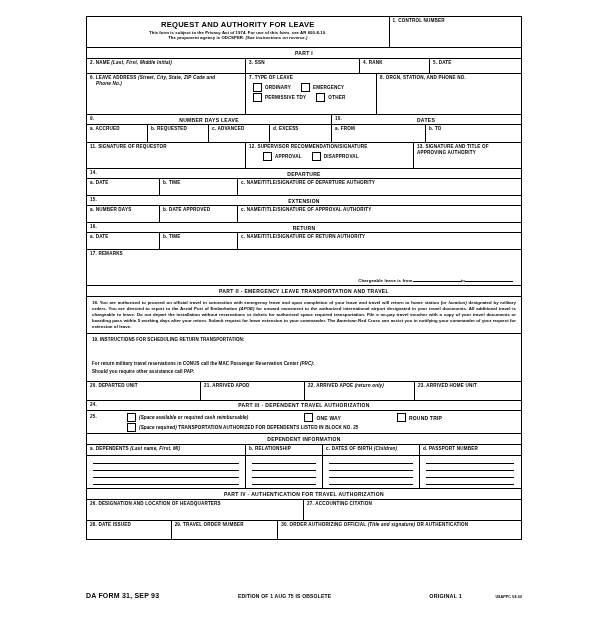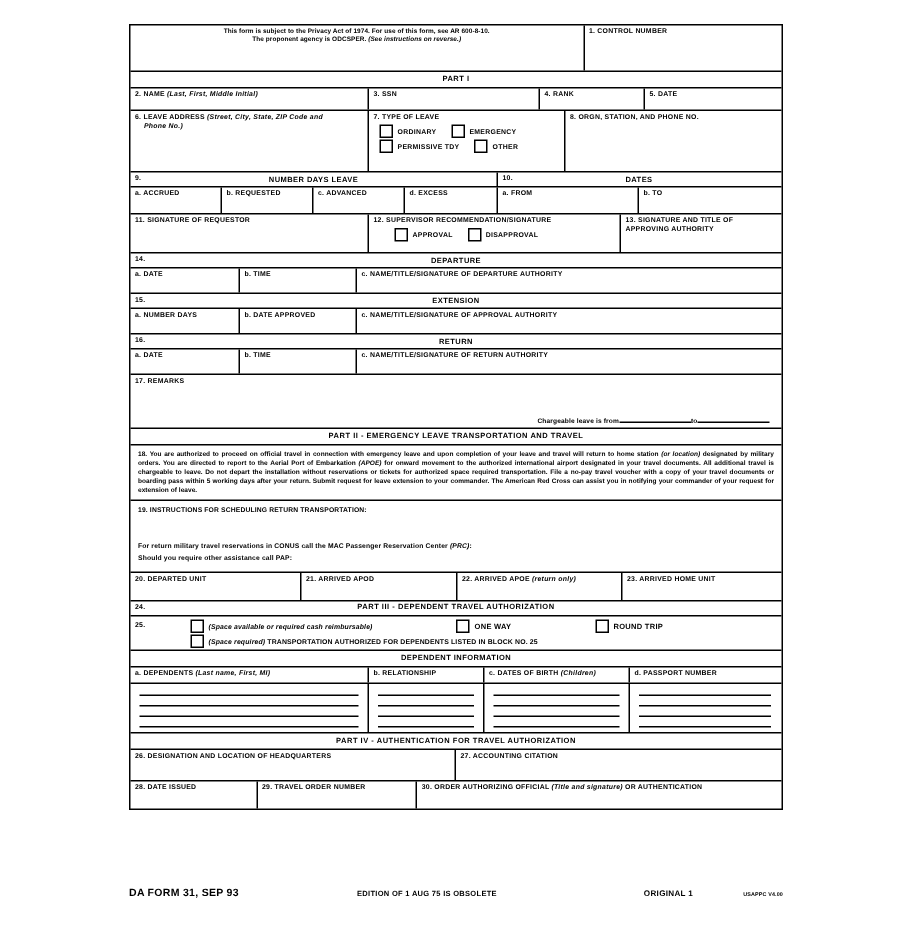--- a/index.html
+++ b/index.html
@@ -102,20 +102,21 @@
 </style>
 </head>
 <body>
 
 <div class="page">
 
   <div class="form">
 
     <div class="row bb">
       <div class="cell br" style="width:304px;height:30px;padding:0;">
+        <div class="hdr-title">REQUEST AND AUTHORITY FOR LEAVE</div>
         <div class="hdr-sub">
           <span>This form is subject to the Privacy Act of 1974.  For use of this form, see AR 600-8-10.</span><br>
           <span>The proponent agency is ODCSPER.  </span><span class="it">(See instructions on reverse.)</span>
         </div>
       </div>
       <div class="cell" style="width:132px;height:30px;">
         <div class="lbl">1. CONTROL NUMBER</div>
       </div>
     </div>
 

